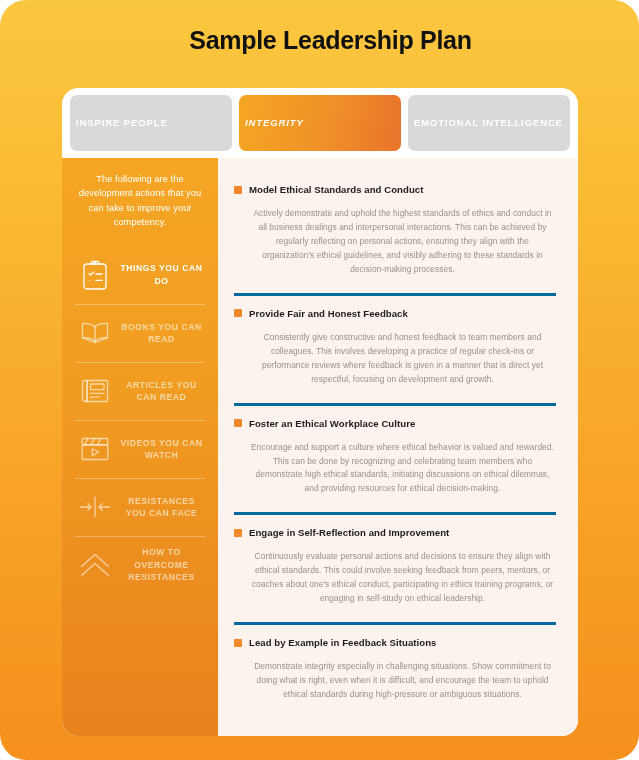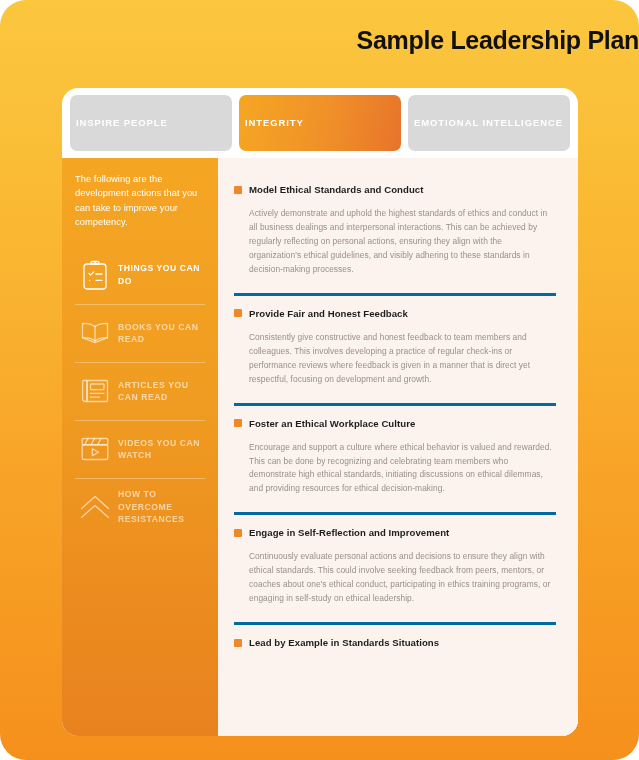--- a/index.html
+++ b/index.html
@@ -24,21 +24,21 @@
     border-radius: 26px;
     overflow: hidden;
   }
 
   
   .page-title {
     position: absolute;
     top: 26px;
     left: 0;
     width: 639px;
-    text-align: right;
+    text-align: center;
     font-size: 25px;
     font-weight: bold;
     letter-spacing: -0.3px;
     color: #111111;
     padding-left: 22px;
   }
 
   
   .card {
     position: absolute;
@@ -75,33 +75,35 @@
     cursor: pointer;
     user-select: none;
   }
   .tab.inactive {
     background: #D9D9D9;
     color: #FFFFFF;
   }
   .tab.active {
     background: linear-gradient(100deg, #F5A623 0%, #F09029 55%, #E8742B 100%);
     color: #FFFFFF;
+    font-style: italic;
   }
 
   
   .body-area {
     position: absolute;
     left: 0;
     top: 70px;
     width: 516px;
     height: 578px;
     display: flex;
     border-bottom-left-radius: 16px;
     border-bottom-right-radius: 16px;
     overflow: hidden;
+    text-align: center;
   }
 
   
   .sidebar {
     width: 156px;
     flex: 0 0 156px;
     background: linear-gradient(180deg, #F5A623 0%, #F09C21 40%, #EC8C1F 75%, #E8821E 100%);
     padding: 14px 13px 0 13px;
     position: relative;
   }
@@ -249,20 +251,30 @@
             <svg width="32" height="28" viewBox="0 0 32 28" fill="none" stroke="rgba(255,255,255,.6)" stroke-width="1.3" stroke-linecap="round" stroke-linejoin="round">
               <rect x="3.2" y="3.5" width="25.6" height="6.3" rx="1"></rect>
               <rect x="3.2" y="9.8" width="25.6" height="14.7" rx="1.4"></rect>
               <path d="M9 3.5l-3.4 6.3M15.5 3.5l-3.4 6.3M22 3.5l-3.4 6.3"></path>
               <path d="M13.3 13.8l6.3 3.4-6.3 3.4z"></path>
             </svg>
           </span>
           <span class="nav-label">VIDEOS YOU CAN WATCH</span>
         </div>
 
+        <div class="nav-item dim">
+          <span class="nav-icon">
+            <svg width="34" height="28" viewBox="0 0 34 28" fill="none" stroke="rgba(255,255,255,.6)" stroke-width="1.3" stroke-linecap="round" stroke-linejoin="round">
+              <path d="M17 4.5v19"></path>
+              <path d="M2.5 14h10.5M9.8 10.7l3.2 3.3-3.2 3.3"></path>
+              <path d="M31.5 14H21M24.2 10.7L21 14l3.2 3.3"></path>
+            </svg>
+          </span>
+          <span class="nav-label">RESISTANCES YOU CAN FACE</span>
+        </div>
 
         <div class="nav-item dim">
           <span class="nav-icon">
             <svg width="34" height="28" viewBox="0 0 34 28" fill="none" stroke="rgba(255,255,255,.6)" stroke-width="1.3" stroke-linecap="round" stroke-linejoin="round">
               <path d="M3.5 15.5L17 3.6l13.5 11.9"></path>
               <path d="M3.5 24.4L17 12.5l13.5 11.9"></path>
             </svg>
           </span>
           <span class="nav-label">HOW TO OVERCOME RESISTANCES</span>
         </div>
@@ -298,20 +310,21 @@
           <div class="section-head">
             <span class="bullet"></span>
             <span class="section-title">Engage in Self-Reflection and Improvement</span>
           </div>
           <div class="section-text">Continuously evaluate personal actions and decisions to ensure they align with ethical standards. This could involve seeking feedback from peers, mentors, or coaches about one's ethical conduct, participating in ethics training programs, or engaging in self-study on ethical leadership.</div>
         </div>
 
         <div class="section">
           <div class="section-head">
             <span class="bullet"></span>
-            <span class="section-title">Lead by Example in Standards Situations</span>
-          </div>
+            <span class="section-title">Lead by Example in Feedback Situations</span>
+          </div>
+          <div class="section-text">Demonstrate integrity especially in challenging situations. Show commitment to doing what is right, even when it is difficult, and encourage the team to uphold ethical standards during high-pressure or ambiguous situations.</div>
         </div>
 
       </div>
     </div>
   </div>
 </div>
 
 </body></html>

